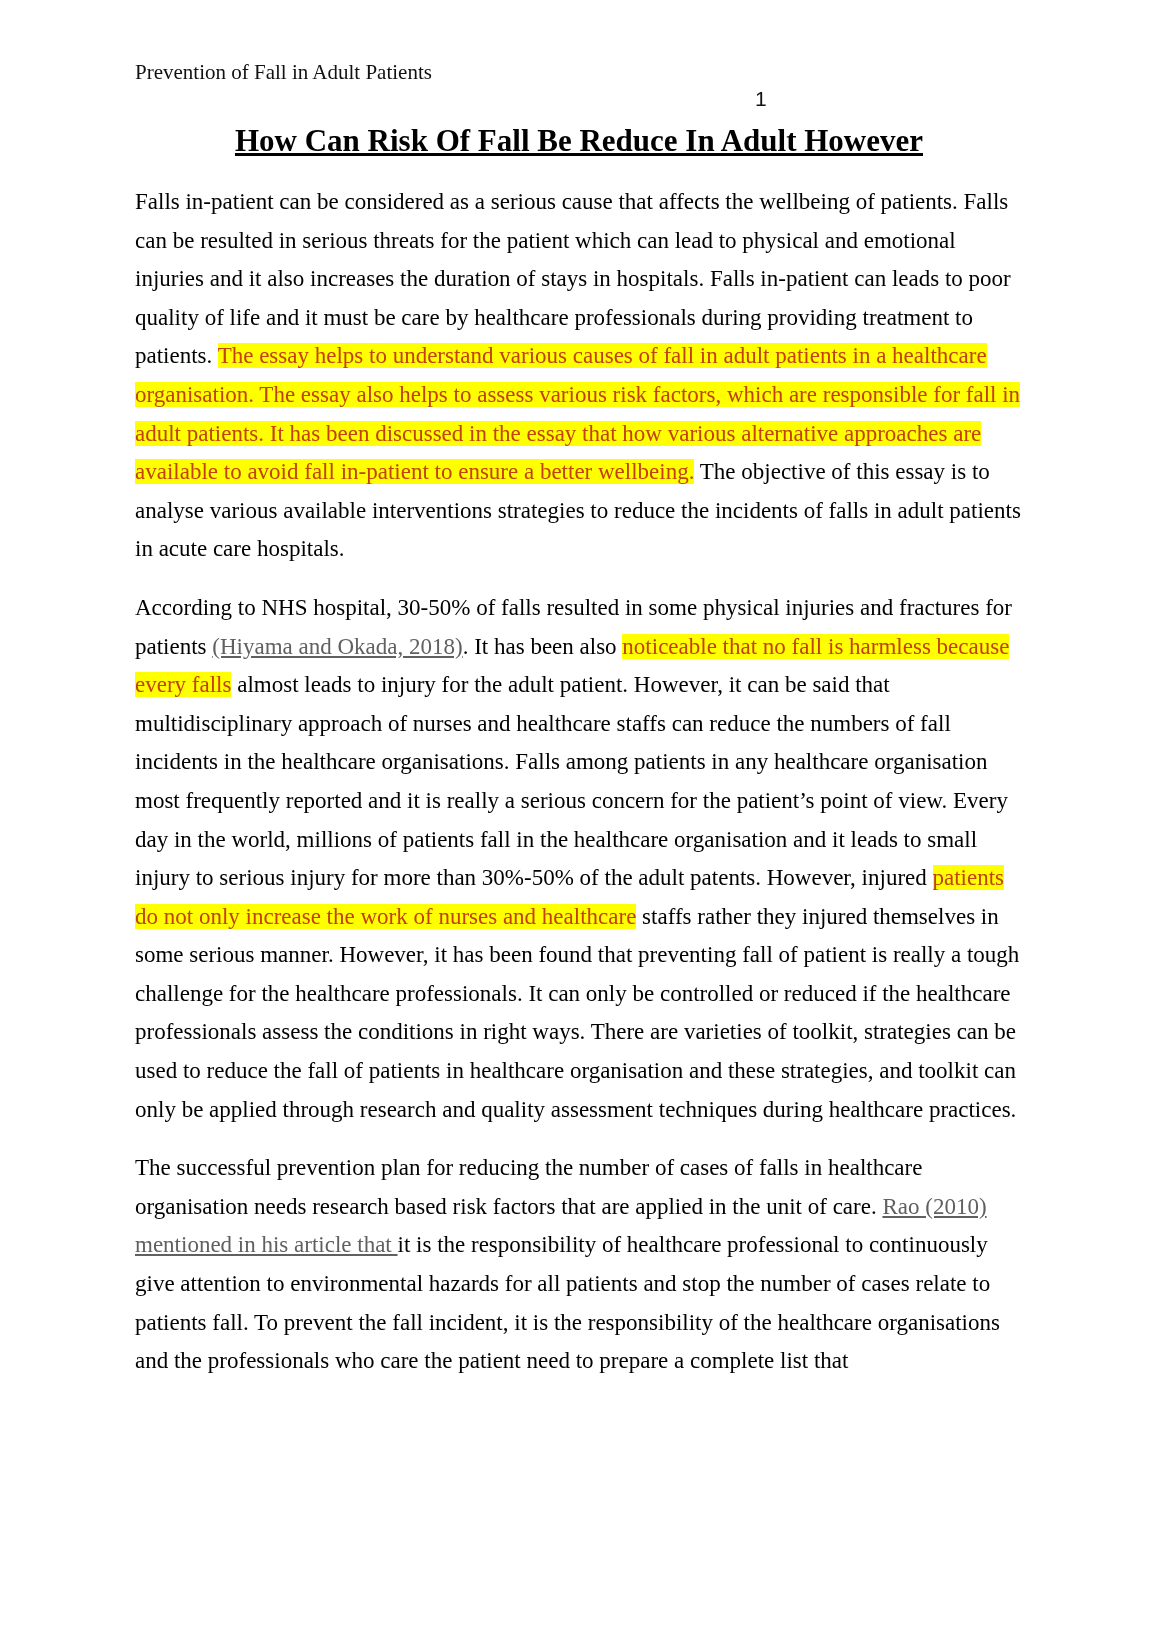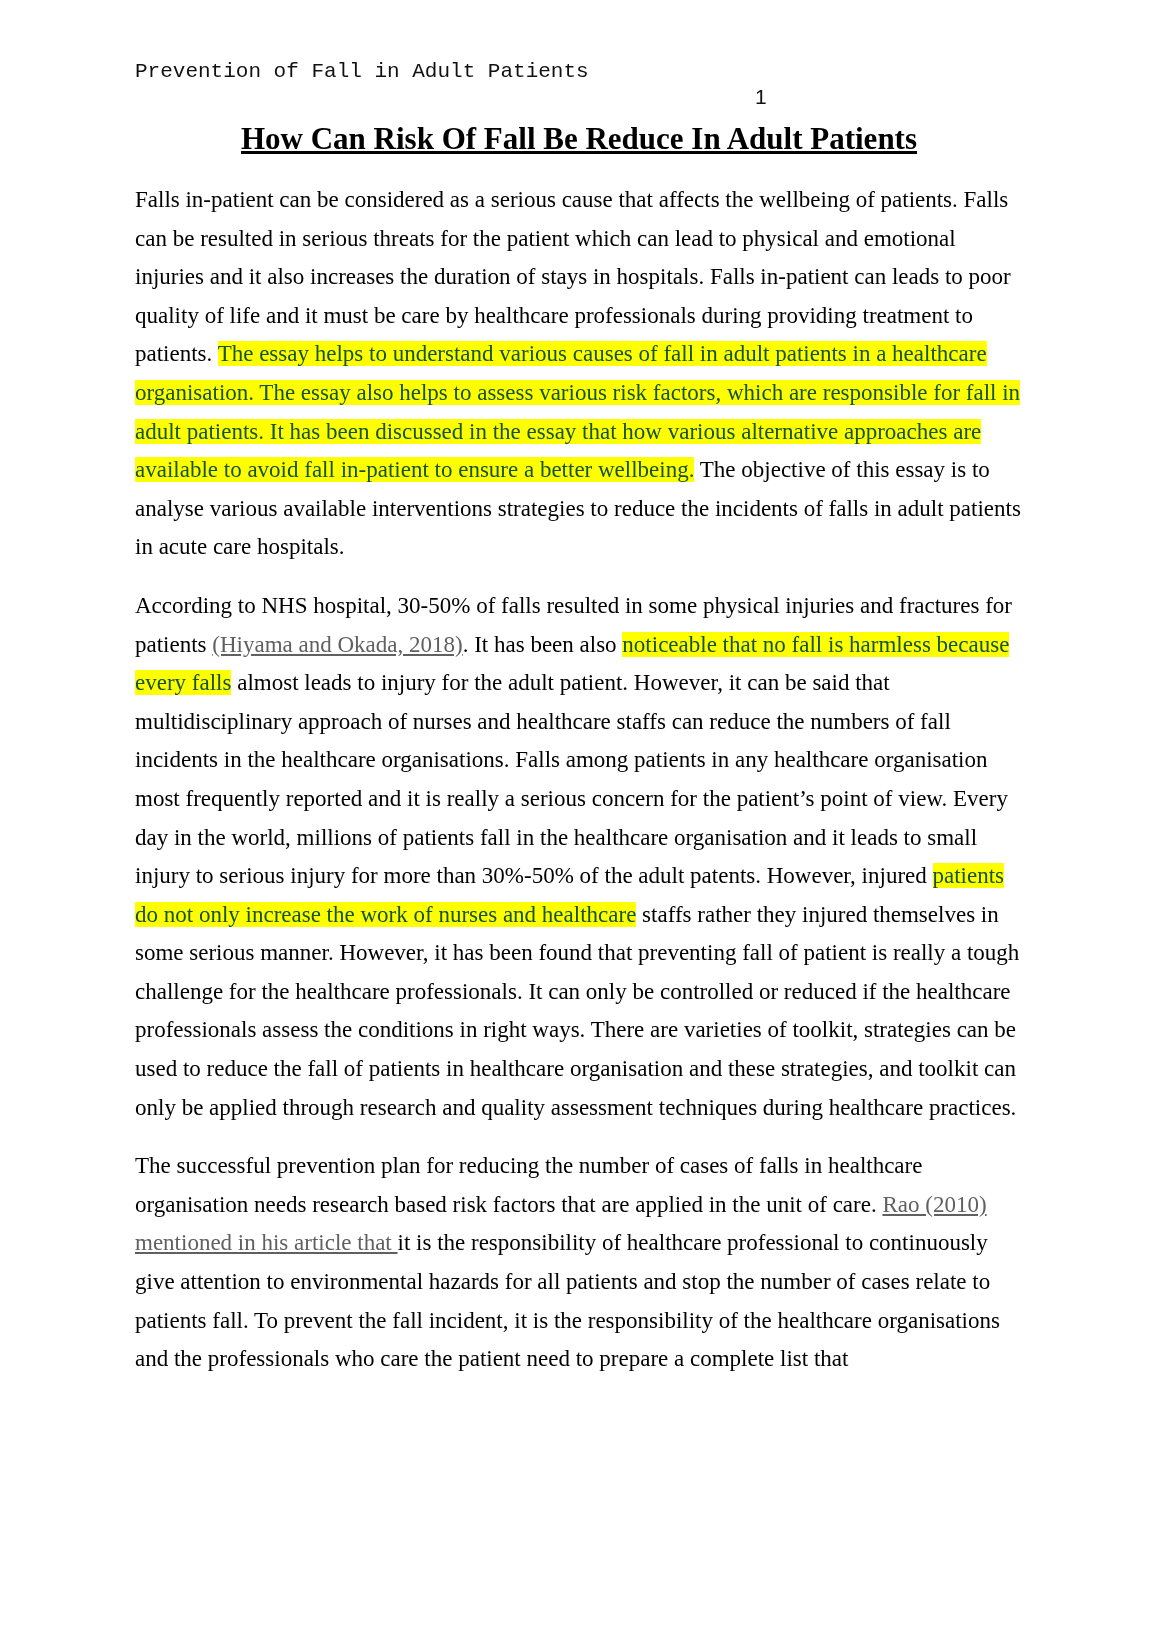--- a/index.html
+++ b/index.html
@@ -11,21 +11,21 @@
     position: relative;
     width: 1158px;
     height: 1638px;
     background: #ffffff;
     box-sizing: border-box;
     padding: 60px 135px 0 135px;
     overflow: hidden;
     color: #000000;
   }
   .doc-header {
-    font-family: Liberation Mono, monospace;
+    font-family: Liberation Serif, serif;
     font-size: 21px;
     color: #111111;
     margin: 0 0 2px 0;
   }
   .page-number {
     font-family: "Liberation Sans", sans-serif;
     font-size: 21px;
     color: #111111;
     padding-left: 620px;
     margin: 0 0 12px 0;
@@ -43,32 +43,32 @@
     font-size: 23px;
     line-height: 38.6px;
     text-align: left;
     margin: 0 0 20px 0;
   }
   .run-normal {
     color: #000000;
   }
   .run-highlight {
     background-color: var(--hl-color, #ffff00);
-    color: #14532d;
+    color: #c2410c;
   }
   .run-gray {
     color: var(--citation-color, #606060);
     text-decoration: underline;
   }
 </style>
 </head>
 <body>
 
 <div class="page">
   <div class="doc-header">Prevention of Fall in Adult Patients</div>
   <div class="page-number">1</div>
-  <h1 class="doc-title">How Can Risk Of Fall Be Reduce In Adult Patients</h1>
+  <h1 class="doc-title">How Can Risk Of Fall Be Reduce In Adult However</h1>
   <div class="doc-body">
       <p><span class="run-normal">Falls in-patient can be considered as a serious cause that affects the wellbeing of patients. Falls can be resulted in serious threats for the patient which can lead to physical and emotional injuries and it also increases the duration of stays in hospitals. Falls in-patient can leads to poor quality of life and it must be care by healthcare professionals during providing treatment to patients. </span><span class="run-highlight">The essay helps to understand various causes of fall in adult patients in a healthcare organisation. The essay also helps to assess various risk factors, which are responsible for fall in adult patients. It has been discussed in the essay that how various alternative approaches are available to avoid fall in-patient to ensure a better wellbeing.</span><span class="run-normal"> The objective of this essay is to analyse various available interventions strategies to reduce the incidents of falls in adult patients in acute care hospitals.</span></p>
       <p><span class="run-normal">According to NHS hospital, 30-50% of falls resulted in some physical injuries and fractures for patients </span><span class="run-gray">(Hiyama and Okada, 2018)</span><span class="run-normal">. It has been also </span><span class="run-highlight">noticeable that no fall is harmless because every falls</span><span class="run-normal"> almost leads to injury for the adult patient. However, it can be said that multidisciplinary approach of nurses and healthcare staffs can reduce the numbers of fall incidents in the healthcare organisations. Falls among patients in any healthcare organisation most frequently reported and it is really a serious concern for the patient’s point of view. Every day in the world, millions of patients fall in the healthcare organisation and it leads to small injury to serious injury for more than 30%-50% of the adult patents. However, injured </span><span class="run-highlight">patients do not only increase the work of nurses and healthcare</span><span class="run-normal"> staffs rather they injured themselves in some serious manner. However, it has been found that preventing fall of patient is really a tough challenge for the healthcare professionals. It can only be controlled or reduced if the healthcare professionals assess the conditions in right ways. There are varieties of toolkit, strategies can be used to reduce the fall of patients in healthcare organisation and these strategies, and toolkit can only be applied through research and quality assessment techniques during healthcare practices.</span></p>
       <p><span class="run-normal">The successful prevention plan for reducing the number of cases of falls in healthcare organisation needs research based risk factors that are applied in the unit of care. </span><span class="run-gray">Rao (2010) mentioned in his article that </span><span class="run-normal">it is the responsibility of healthcare professional to continuously give attention to environmental hazards for all patients and stop the number of cases relate to patients fall. To prevent the fall incident, it is the responsibility of the healthcare organisations and the professionals who care the patient need to prepare a complete list that</span></p>
     </div>
 </div>
 
 </body></html>

